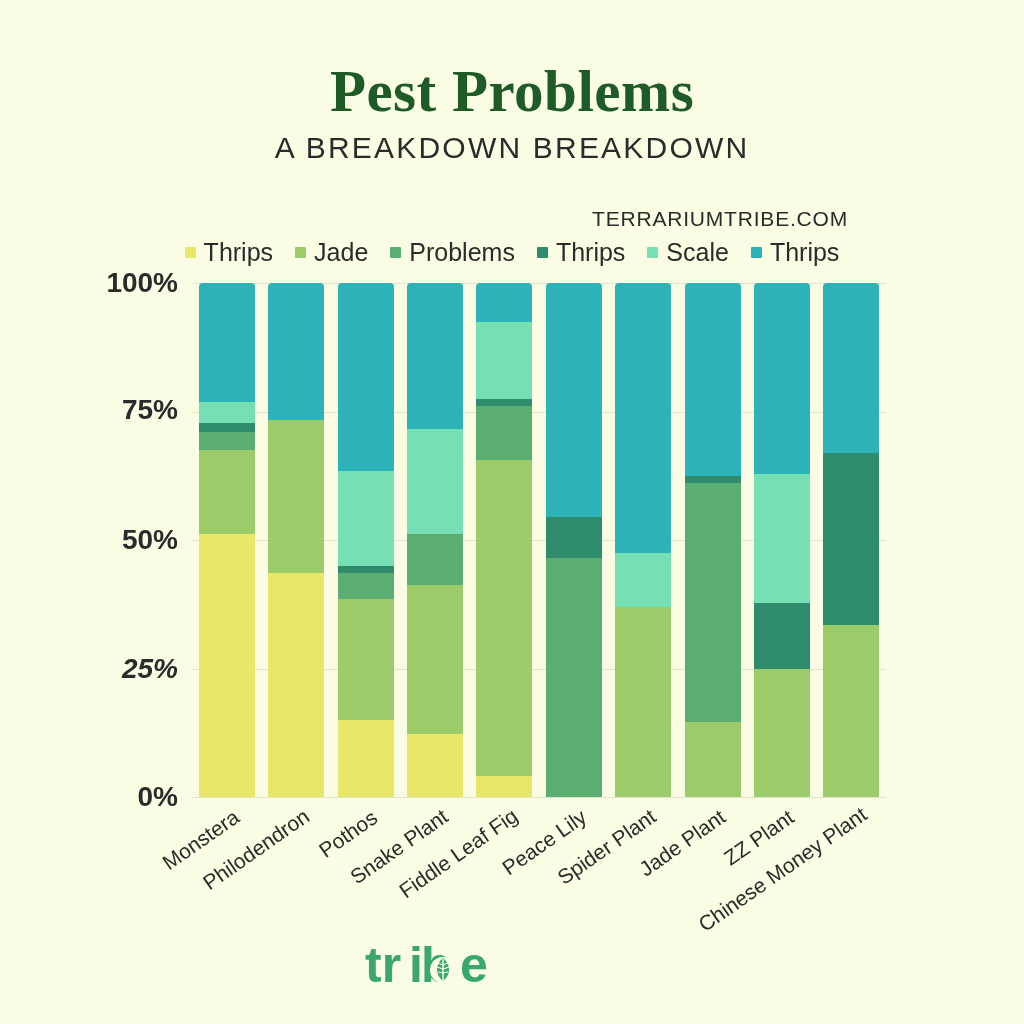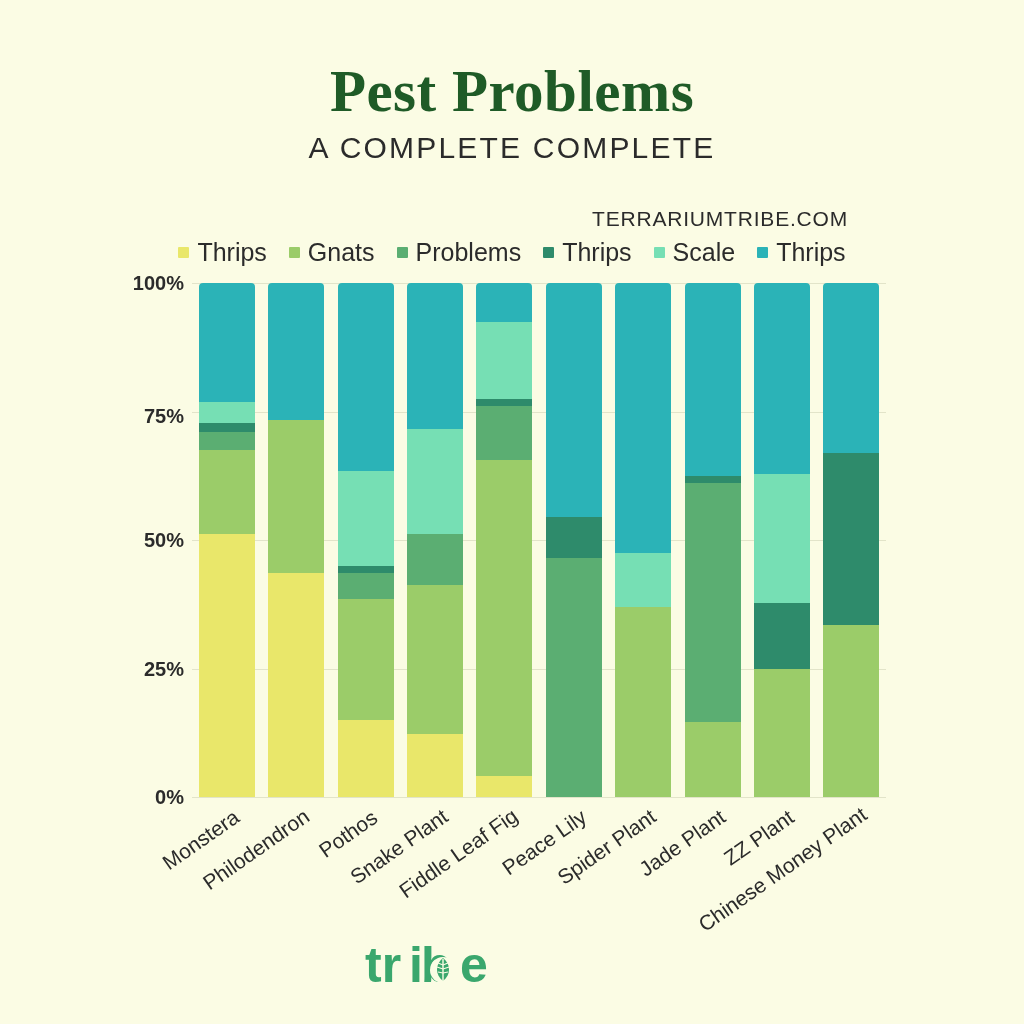--- a/index.html
+++ b/index.html
@@ -37,23 +37,23 @@
   .lg-item{display:flex;align-items:center;gap:8px;}
   .lg-sw{width:11px;height:11px;border-radius:1px;display:block;}
   .lg-lb{font-size:25px;color:#2B2B2B;line-height:1;}
   
   #plot{
     position:absolute;left:192px;top:283px;
     width:694px;height:514px;
   }
   .gridline{position:absolute;left:0;width:694px;height:1px;background:#E2E4C9;}
   .ytick{
-    position:absolute;right:100%;margin-right:8px;
+    position:absolute;right:100%;margin-right:14px;
     transform:translateY(-50%);
-    font-size:20px;font-weight:700;color:#2B2B2B;white-space:nowrap;
+    font-size:28px;font-weight:700;color:#2B2B2B;white-space:nowrap;
   }
   #bars{position:absolute;left:0;top:0;width:694px;height:514px;display:flex;}
   .barwrap{flex:1 1 0;position:relative;display:flex;justify-content:center;}
   .bar{
     width:56px;height:100%;position:relative;
     border-radius:4px 4px 0 0;overflow:hidden;
   }
   .seg{position:absolute;left:0;width:100%;}
   
   #xlabels{position:absolute;left:192px;top:797px;width:694px;height:130px;display:flex;}
@@ -68,31 +68,31 @@
   #logo{
     position:absolute;left:0;top:937px;width:860px;
     display:flex;justify-content:center;align-items:center;
   }
   #logo svg{display:block;}
 </style>
 </head>
 <body>
 
 <div id="title">Pest Problems</div>
-<div id="subtitle">A COMPLETE COMPLETE</div>
+<div id="subtitle">A BREAKDOWN BREAKDOWN</div>
 <div id="site">TERRARIUMTRIBE.COM</div>
 
 <div id="legend">
     <div class="lg-item">
       <span class="lg-sw" style="background: rgb(233, 231, 106);"></span>
       <span class="lg-lb">Thrips</span>
     </div>
     <div class="lg-item">
       <span class="lg-sw" style="background: rgb(155, 204, 105);"></span>
-      <span class="lg-lb">Gnats</span>
+      <span class="lg-lb">Jade</span>
     </div>
     <div class="lg-item">
       <span class="lg-sw" style="background: rgb(91, 174, 114);"></span>
       <span class="lg-lb">Problems</span>
     </div>
     <div class="lg-item">
       <span class="lg-sw" style="background: rgb(46, 139, 107);"></span>
       <span class="lg-lb">Thrips</span>
     </div>
     <div class="lg-item">
@@ -108,23 +108,23 @@
 <div id="plot">
   <div id="gridlines">
       <div class="gridline" style="top: 514px;"></div>
       <div class="gridline" style="top: 385.5px;"></div>
       <div class="gridline" style="top: 257px;"></div>
       <div class="gridline" style="top: 128.5px;"></div>
       <div class="gridline" style="top: 0px;"></div>
     </div>
   <div id="yaxis">
       <div class="ytick" style="top: 514px;">0%</div>
-      <div class="ytick" style="top: 385.5px;">25%</div>
+      <div class="ytick" style="top: 385.5px; font-style: italic;">25%</div>
       <div class="ytick" style="top: 257px; text-align: right;">50%</div>
-      <div class="ytick" style="top: 133px;">75%</div>
+      <div class="ytick" style="top: 127px;">75%</div>
       <div class="ytick" style="top: 0px;">100%</div>
     </div>
   <div id="bars">
       <div class="barwrap">
         <div class="bar">
           <div class="seg" style="background: rgb(233, 231, 106); height: 263.168px; bottom: 0px;"></div>
           <div class="seg" style="background: rgb(155, 204, 105); height: 83.782px; bottom: 263.168px;"></div>
           <div class="seg" style="background: rgb(91, 174, 114); height: 17.99px; bottom: 346.95px;"></div>
           <div class="seg" style="background: rgb(46, 139, 107); height: 9.252px; bottom: 364.94px;"></div>
           <div class="seg" style="background: rgb(118, 223, 180); height: 20.56px; bottom: 374.192px;"></div>

